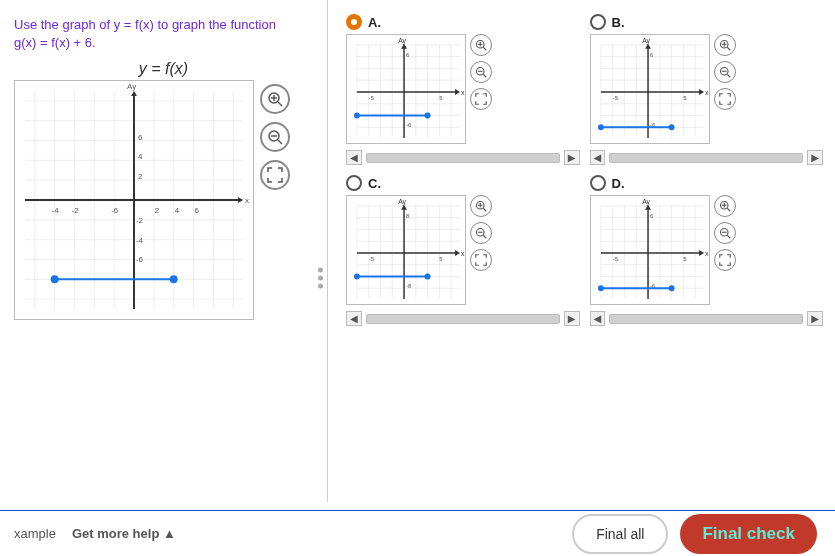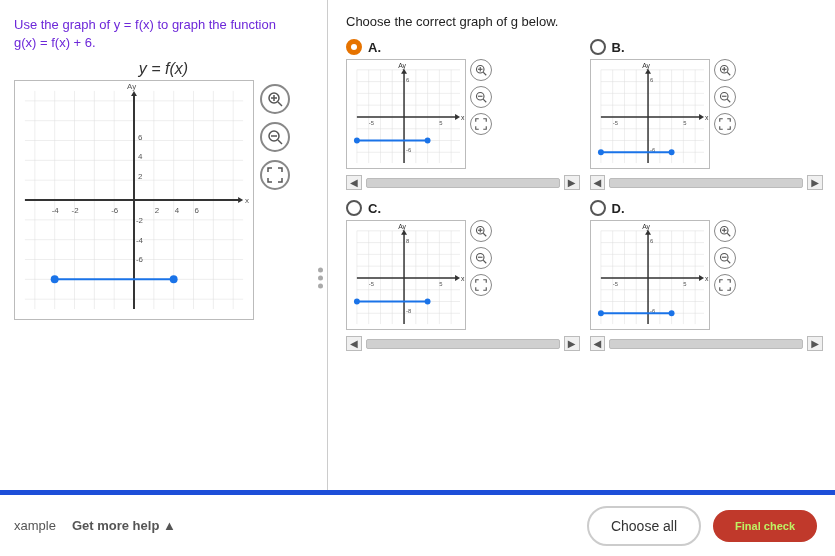--- a/index.html
+++ b/index.html
@@ -184,26 +184,26 @@
       border: 1px solid #bbb;
       border-radius: 2px;
     }
 
     
     .bottom-bar {
       position: absolute;
       bottom: 0;
       left: 0;
       right: 0;
-      height: 66px;
+      height: 46px;
       display: flex;
       align-items: center;
       justify-content: space-between;
       padding: 0 18px 0 14px;
-      border-top: 5px solid #1d4ed8;
+      border-top: 1px solid #1d4ed8;
       background: #fff;
     }
 
     .bottom-left {
       display: flex;
       align-items: center;
       gap: 16px;
     }
 
     .bottom-link {
@@ -228,22 +228,22 @@
       color: #333;
       cursor: pointer;
       font-weight: 500;
     }
 
     .final-check-btn {
       padding: 10px 22px;
       border: none;
       border-radius: 24px;
       background: #c0392b;
-      font-size: 11px;
-      color: #bef264;
+      font-size: 17px;
+      color: #5eead4;
       cursor: pointer;
       font-weight: 600;
     }
 
     
     .graph-svg {
       width: 100%;
       height: 100%;
     }
 
@@ -366,21 +366,20 @@
   </div>
 </div>
 
 <div class="three-dots">
   <div class="dot"></div>
   <div class="dot"></div>
   <div class="dot"></div>
 </div>
 
 <div style="position:absolute;top:0;left:332px;right:0;bottom:54px;padding:14px 12px 8px 14px;overflow:hidden;">
-  <p class="question-text" style="font-size:13px;margin-bottom:10px;">Choose the correct graph of g below.</p>
 
   <div class="choices-grid">
 
     <div class="choice-item">
       <div class="choice-header">
         <div class="radio-btn selected"></div>
         <span>A.</span>
       </div>
       <div class="choice-graph-row">
         <div class="small-graph-container">
@@ -678,16 +677,16 @@
 
   </div>
 </div>
 
 <div class="bottom-bar">
   <div class="bottom-left">
     <span class="bottom-link">xample</span>
     <span class="bottom-link" style="display:flex;align-items:center;gap:4px;font-weight:bold;">Get more help ▲</span>
   </div>
   <div class="bottom-right">
-    <button class="clear-all-btn">Choose all</button>
+    <button class="clear-all-btn">Final all</button>
     <button class="final-check-btn">Final check</button>
   </div>
 </div>
 
 </body></html>

